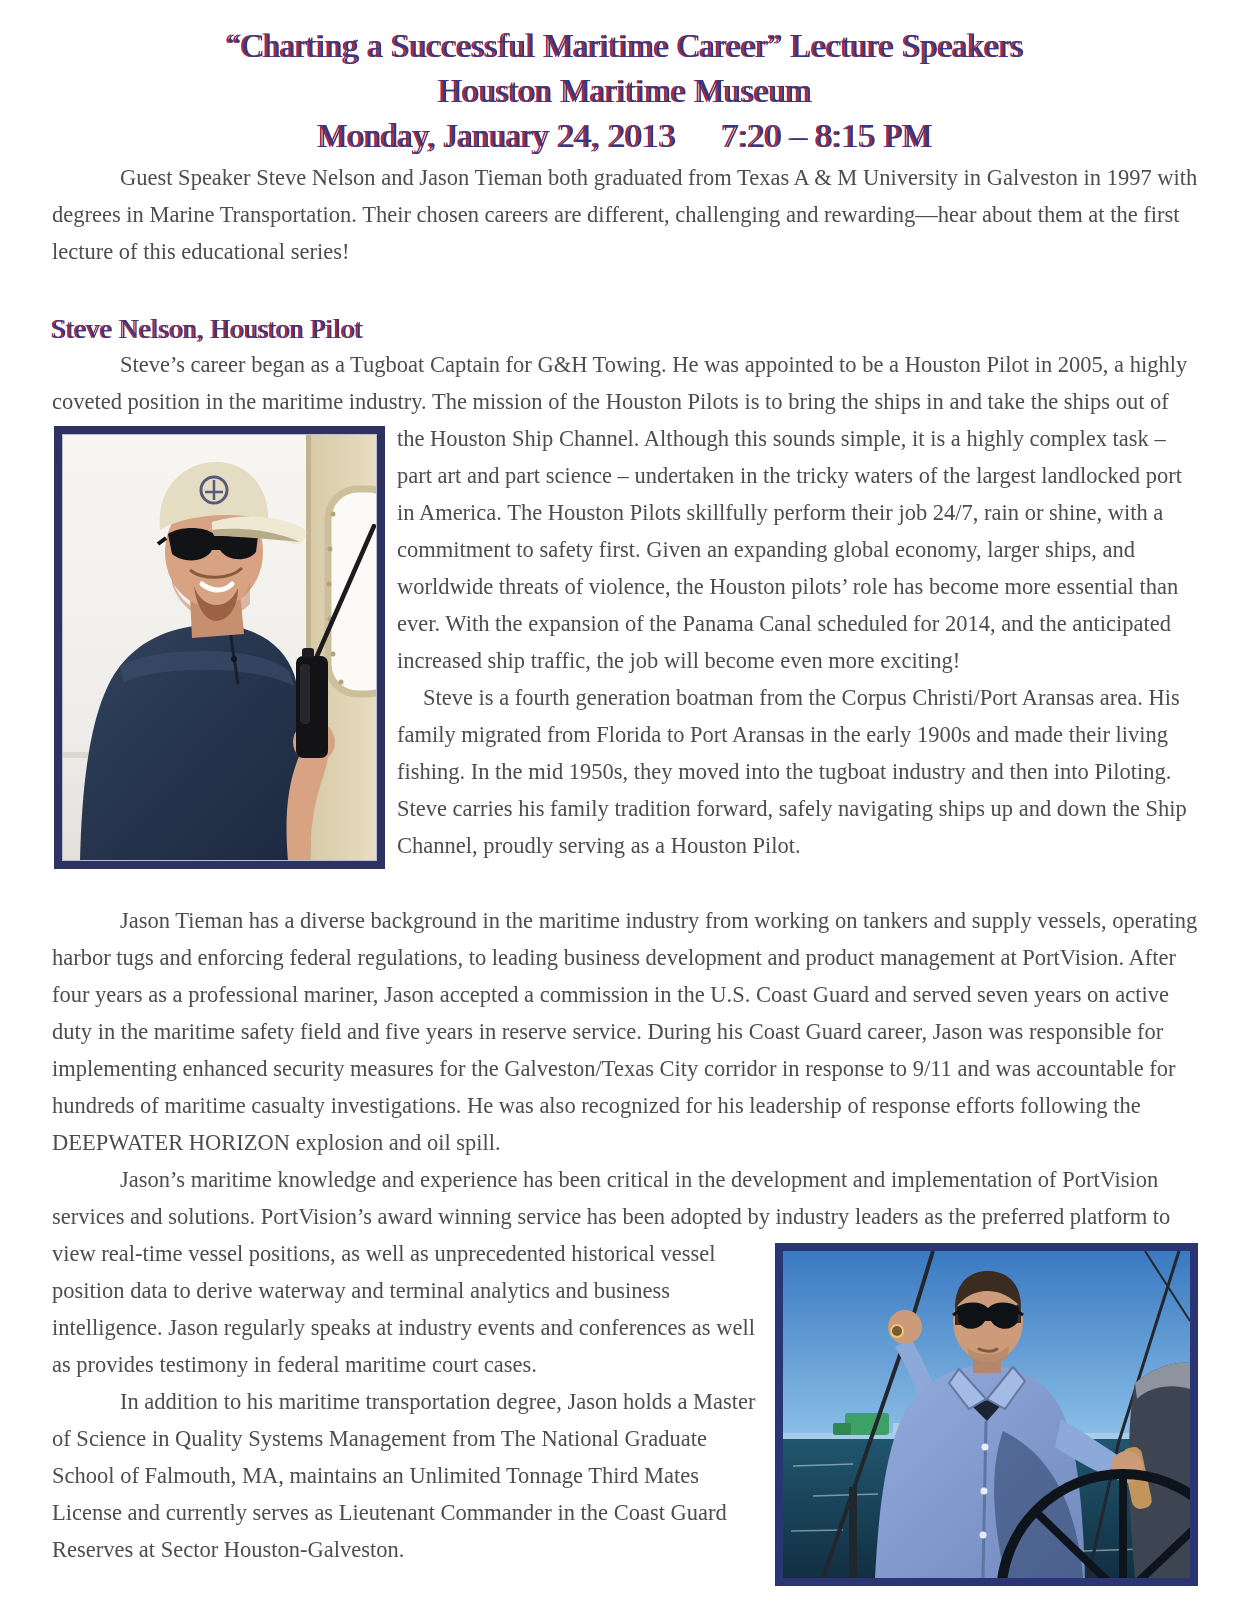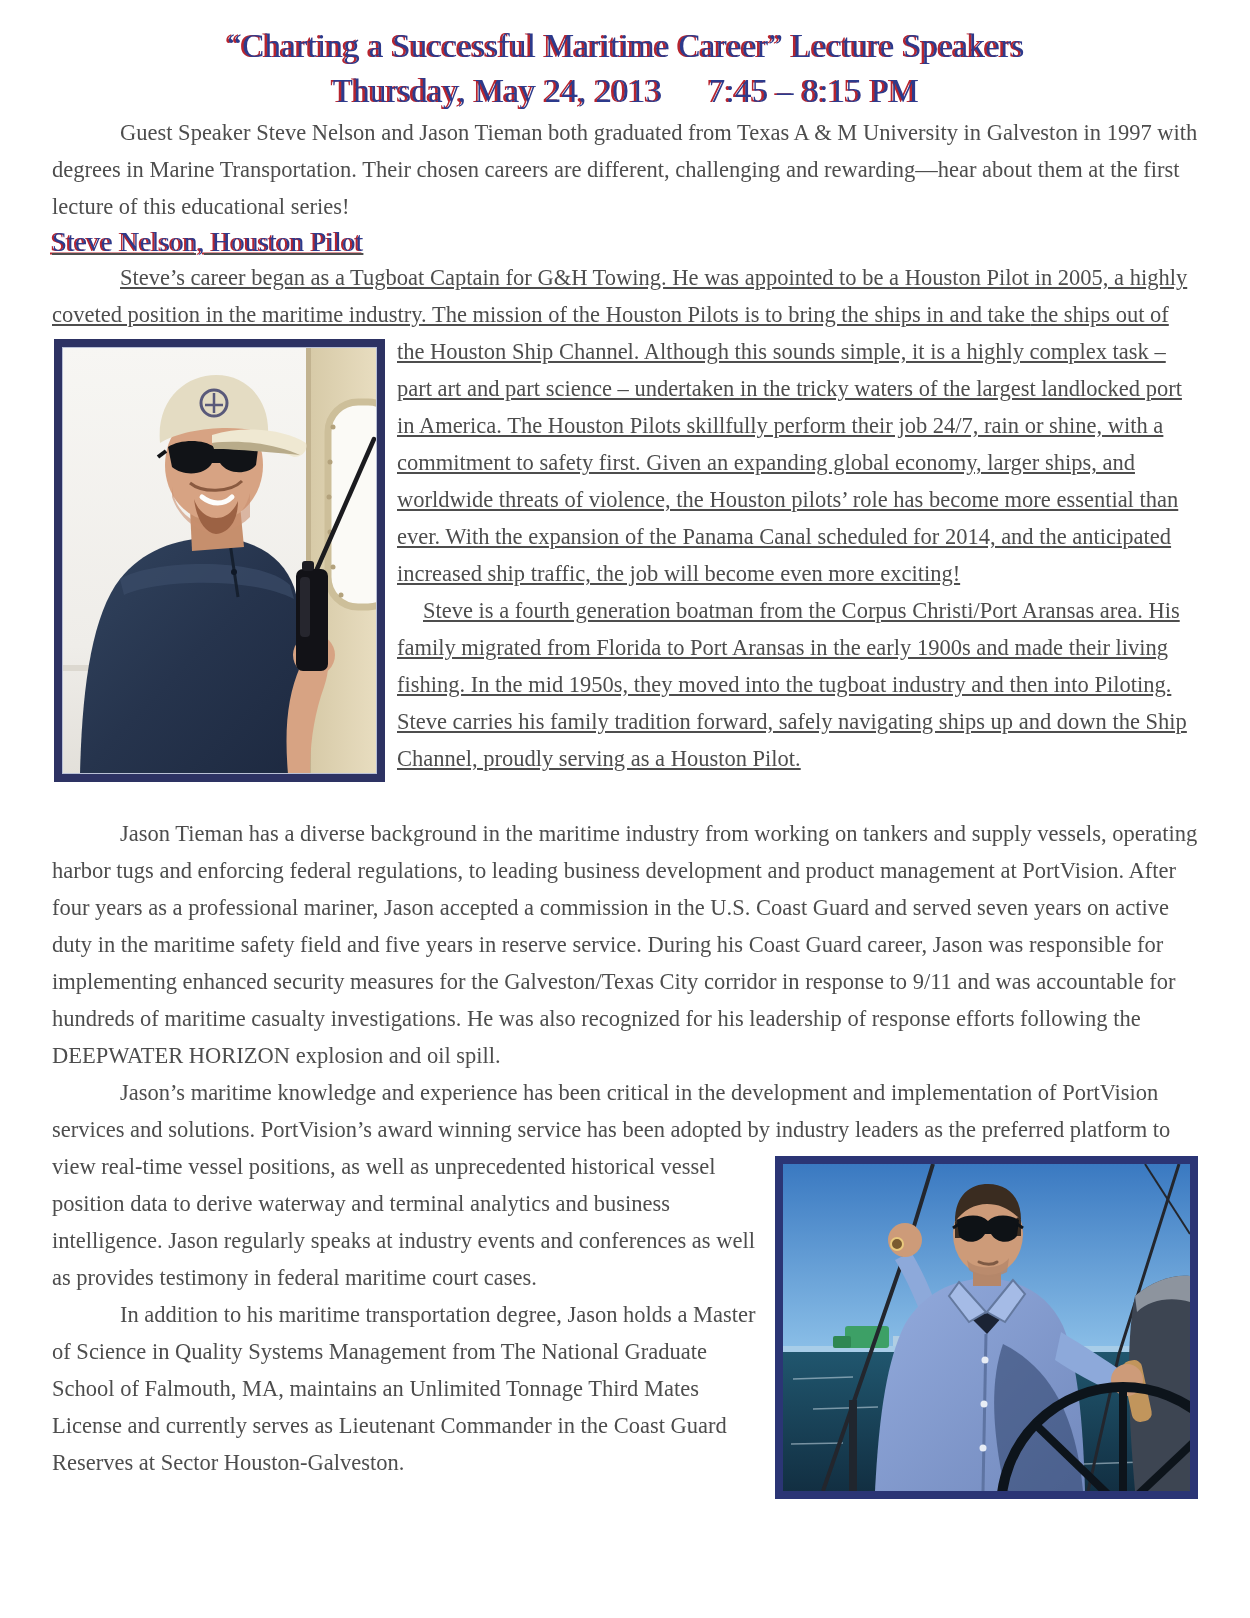--- a/index.html
+++ b/index.html
@@ -28,21 +28,21 @@
     color:#2c3a8c;
     text-shadow:-2px -0.5px 0 #b8252e;
     letter-spacing:0.2px;
   }
   .body-text{
     font-size:22.5px;line-height:37px;margin:0;color:#4d4d4d;
   }
   .ind{text-indent:68px;}
   .ind-sm{text-indent:26px;}
   .intro{}
-  .steve-section{text-decoration:underline;}
+  .steve-section{margin-top:42px;}
   .jason-section{clear:both;margin-top:38px;}
   .photo-frame{display:block;overflow:hidden;}
   .photo-frame svg{display:block;}
   .steve-frame{
     float:left;width:315px;height:427px;
     border:8px solid #2d3263;
     margin:6px 12px 6px 2px;
   }
   .jason-frame{
     float:right;width:407px;height:327px;
@@ -50,21 +50,22 @@
     margin:8px 2px 6px 18px;
   }
 </style>
 </head>
 <body>
 
 <div class="page">
 
   <div class="title-block">
     <div class="title-line">“Charting a Successful Maritime Career” Lecture Speakers</div>
-    <div class="title-line"><span>Thursday, May 24, 2013</span><span class="title-gap"></span><span>7:45 – 8:15 PM</span></div>
+    <div class="title-line">Houston Maritime Museum</div>
+    <div class="title-line"><span>Monday, January 24, 2013</span><span class="title-gap"></span><span>7:20 – 8:15 PM</span></div>
   </div>
 
   <p class="body-text ind intro">Guest Speaker Steve Nelson and Jason Tieman both graduated from Texas A &amp; M University in Galveston in 1997 with degrees in Marine Transportation.  Their chosen careers are different, challenging and rewarding—hear about them at the first lecture of this educational series!</p>
 
   <div class="steve-section">
     <h2 class="section-heading">Steve Nelson, Houston Pilot</h2>
     <p class="body-text ind"><span>Steve’s career began as a Tugboat Captain for G&amp;H Towing.   He was appointed to be a Houston Pilot in 2005, a highly coveted position in the maritime industry.  The mission of the Houston Pilots is to bring the ships in and take </span><span class="photo-frame steve-frame">
       <svg width="315" height="427" viewBox="0 0 315 427">
         <defs>
           <linearGradient id="sbg" x1="0" y1="0" x2="0" y2="1">

